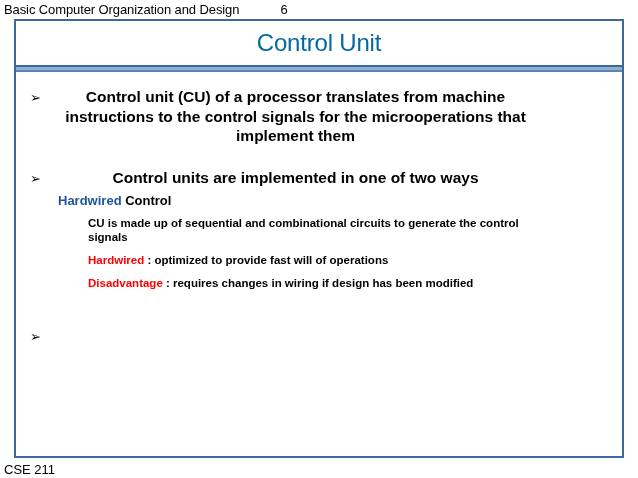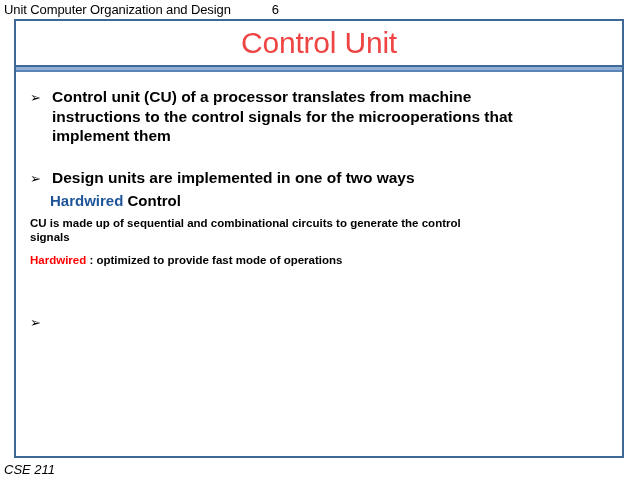--- a/index.html
+++ b/index.html
@@ -57,23 +57,23 @@
     left: 0;
     top: 0;
     width: 100%;
     height: 44px;
     display: flex;
     align-items: center;
     justify-content: center;
     box-sizing: border-box;
   }
   .title-band .title-text {
-    font-size: 30px;
+    font-size: 24px;
     font-weight: 400;
-    color: #ef4444;
+    color: #0369a1;
     letter-spacing: -0.2px;
   }
 
   
   .title-rule {
     position: absolute;
     left: 0;
     top: 44px;
     width: 100%;
     height: 8px;
@@ -121,71 +121,72 @@
     color: #000000;
     padding-top: 1px;
   }
   .bullet-l1 .l1-text {
     flex: 1 1 auto;
     font-size: 15.5px;
     font-weight: bold;
     line-height: 19.5px;
     color: #000000;
     max-width: 487px;
+    text-align: center;
   }
 
   .level2 {
-    font-size: 15px;
+    font-size: 13px;
     font-weight: bold;
     line-height: 20px;
     color: #000000;
-    margin-left: 20px;
+    margin-left: 28px;
   }
   .level2 .kw-blue {
     color: #1f5499;
   }
 
   .level3 {
     font-size: 11.5px;
     font-weight: bold;
     line-height: 14px;
     color: #000000;
+    margin-left: 58px;
     max-width: 470px;
   }
   .level3 .kw-red {
     color: #ff0000;
   }
 
   .gap-lg { height: 22px; }
   .gap-md { height: 9px; }
   .gap-sm { height: 5px; }
   .gap-xs { height: 3px; }
 
   
   .slide-footer {
     position: absolute;
     left: 0;
     top: 460px;
     width: 532px;
     height: 18px;
     display: flex;
     align-items: center;
-    font-style: italic;
   }
   .slide-footer .ftr-text {
     font-size: 13px;
     color: #000000;
     padding-left: 4px;
   }
 </style>
 </head>
 <body>
 
 <div class="slide-header">
-  <span class="hdr-title">Unit Computer Organization and Design</span>
+  <span class="hdr-title">Basic Computer Organization and Design</span>
   <span class="hdr-page">6</span>
 </div>
 
 <div class="frame">
 
   <div class="title-band">
     <span class="title-text">Control Unit</span>
   </div>
 
   <div class="title-rule">
@@ -198,41 +199,44 @@
 
     <div class="bullet-l1">
       <span class="arrow">➢</span>
       <span class="l1-text">Control unit (CU) of a processor translates from machine instructions to the control signals for the microoperations that implement them</span>
     </div>
 
     <div class="gap-lg"></div>
 
     <div class="bullet-l1">
       <span class="arrow">➢</span>
-      <span class="l1-text">Design units are implemented in one of two ways</span>
+      <span class="l1-text">Control units are implemented in one of two ways</span>
     </div>
 
     <div class="gap-xs"></div>
 
     <div class="level2">
       <span class="kw-blue">Hardwired</span><span> Control</span>
     </div>
 
     <div class="gap-sm"></div>
 
     <div class="level3">CU is made up of sequential and combinational circuits to generate the control signals</div>
 
     <div class="gap-md"></div>
 
     <div class="level3">
-      <span class="kw-red">Hardwired</span><span> : optimized to provide fast mode of operations</span>
+      <span class="kw-red">Hardwired</span><span> : optimized to provide fast will of operations</span>
     </div>
 
     <div class="gap-md"></div>
 
+    <div class="level3">
+      <span class="kw-red">Disadvantage</span><span> : requires changes in wiring if design has been modified</span>
+    </div>
 
     <div class="gap-md"></div>
 
 
     <div class="gap-sm"></div>
 
 
     <div class="gap-lg"></div>
 
     <div class="bullet-l1">

